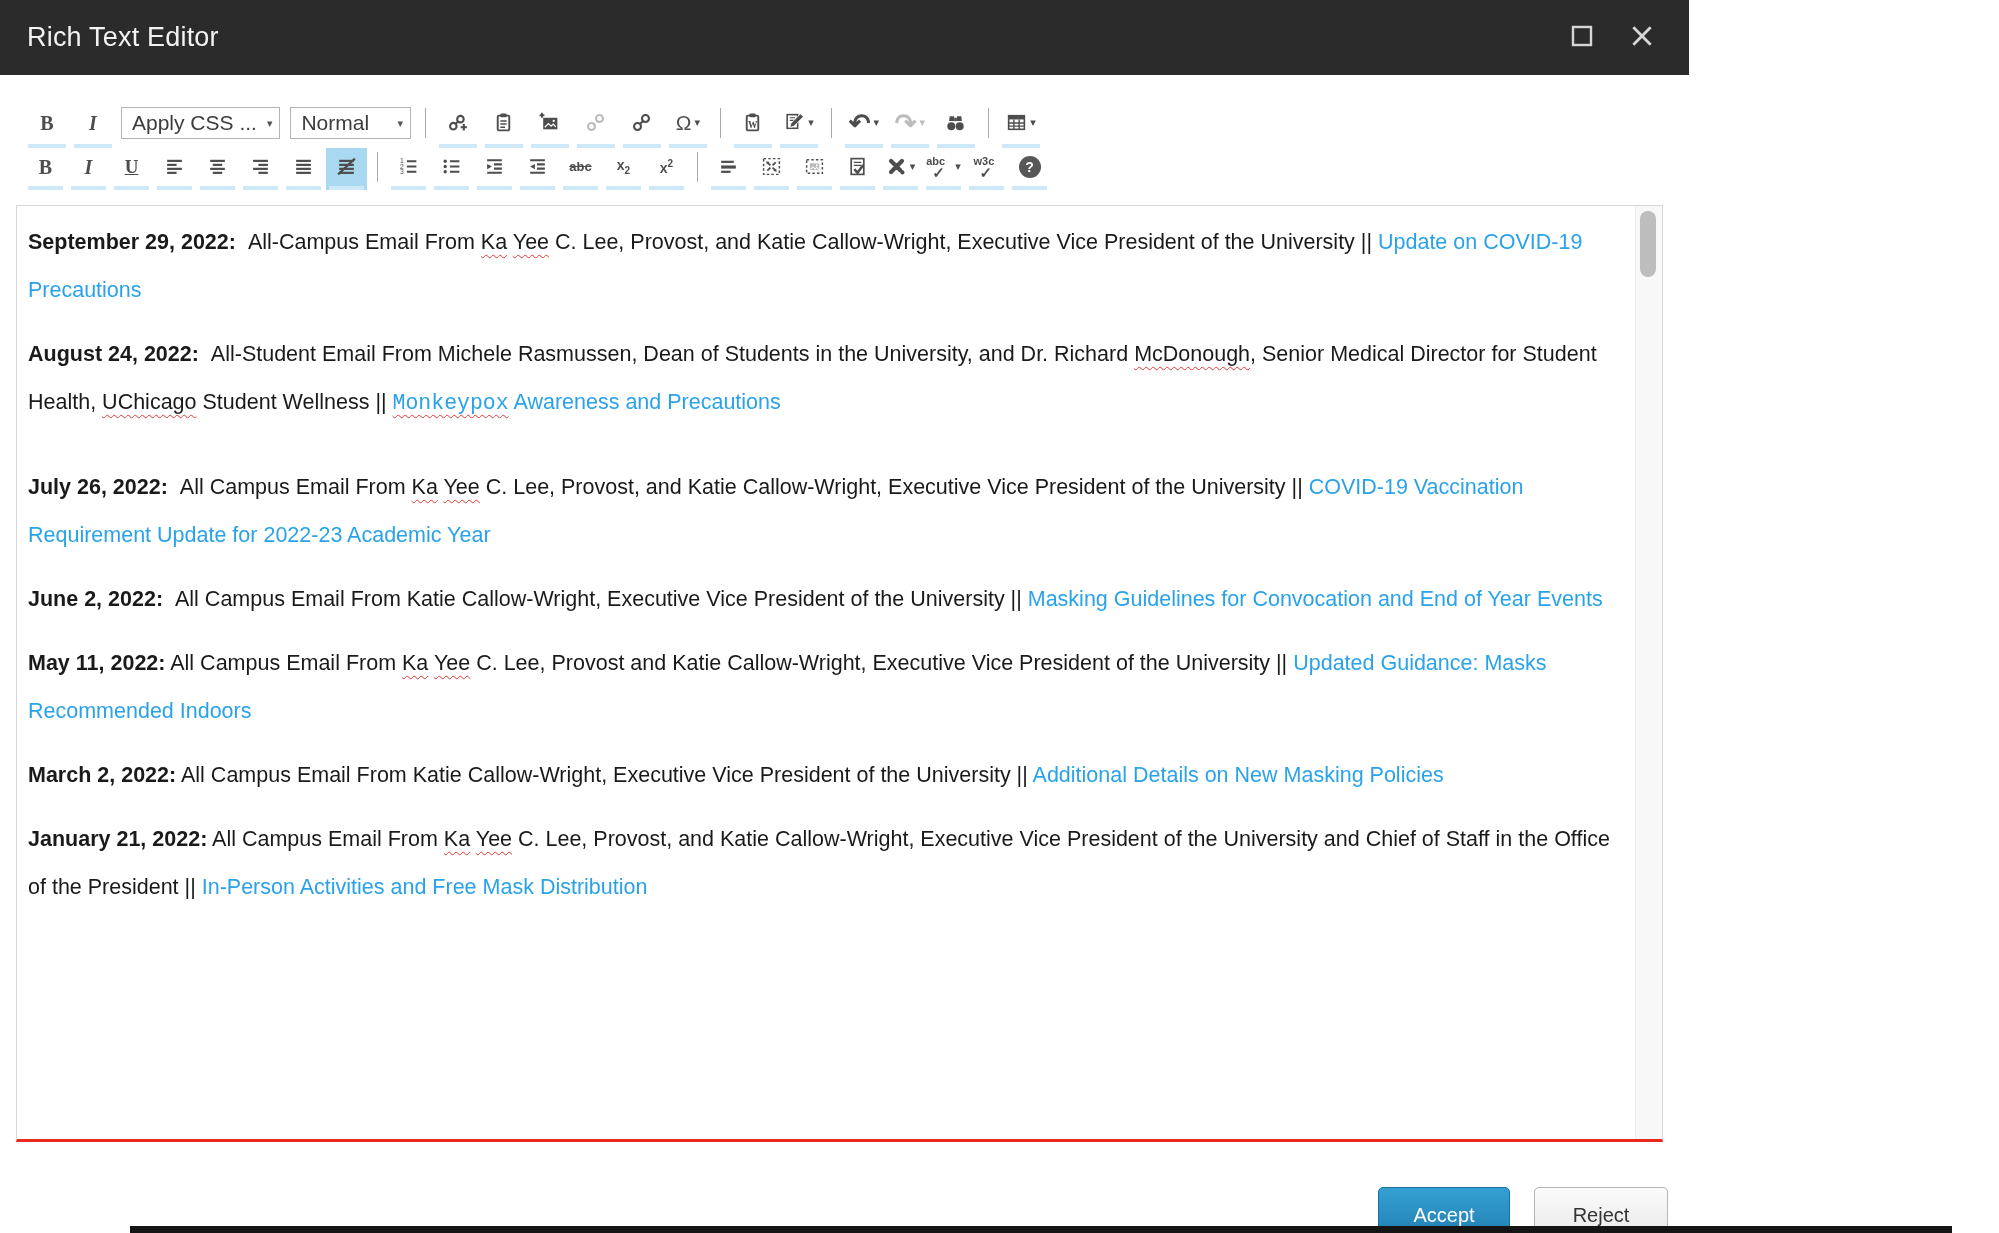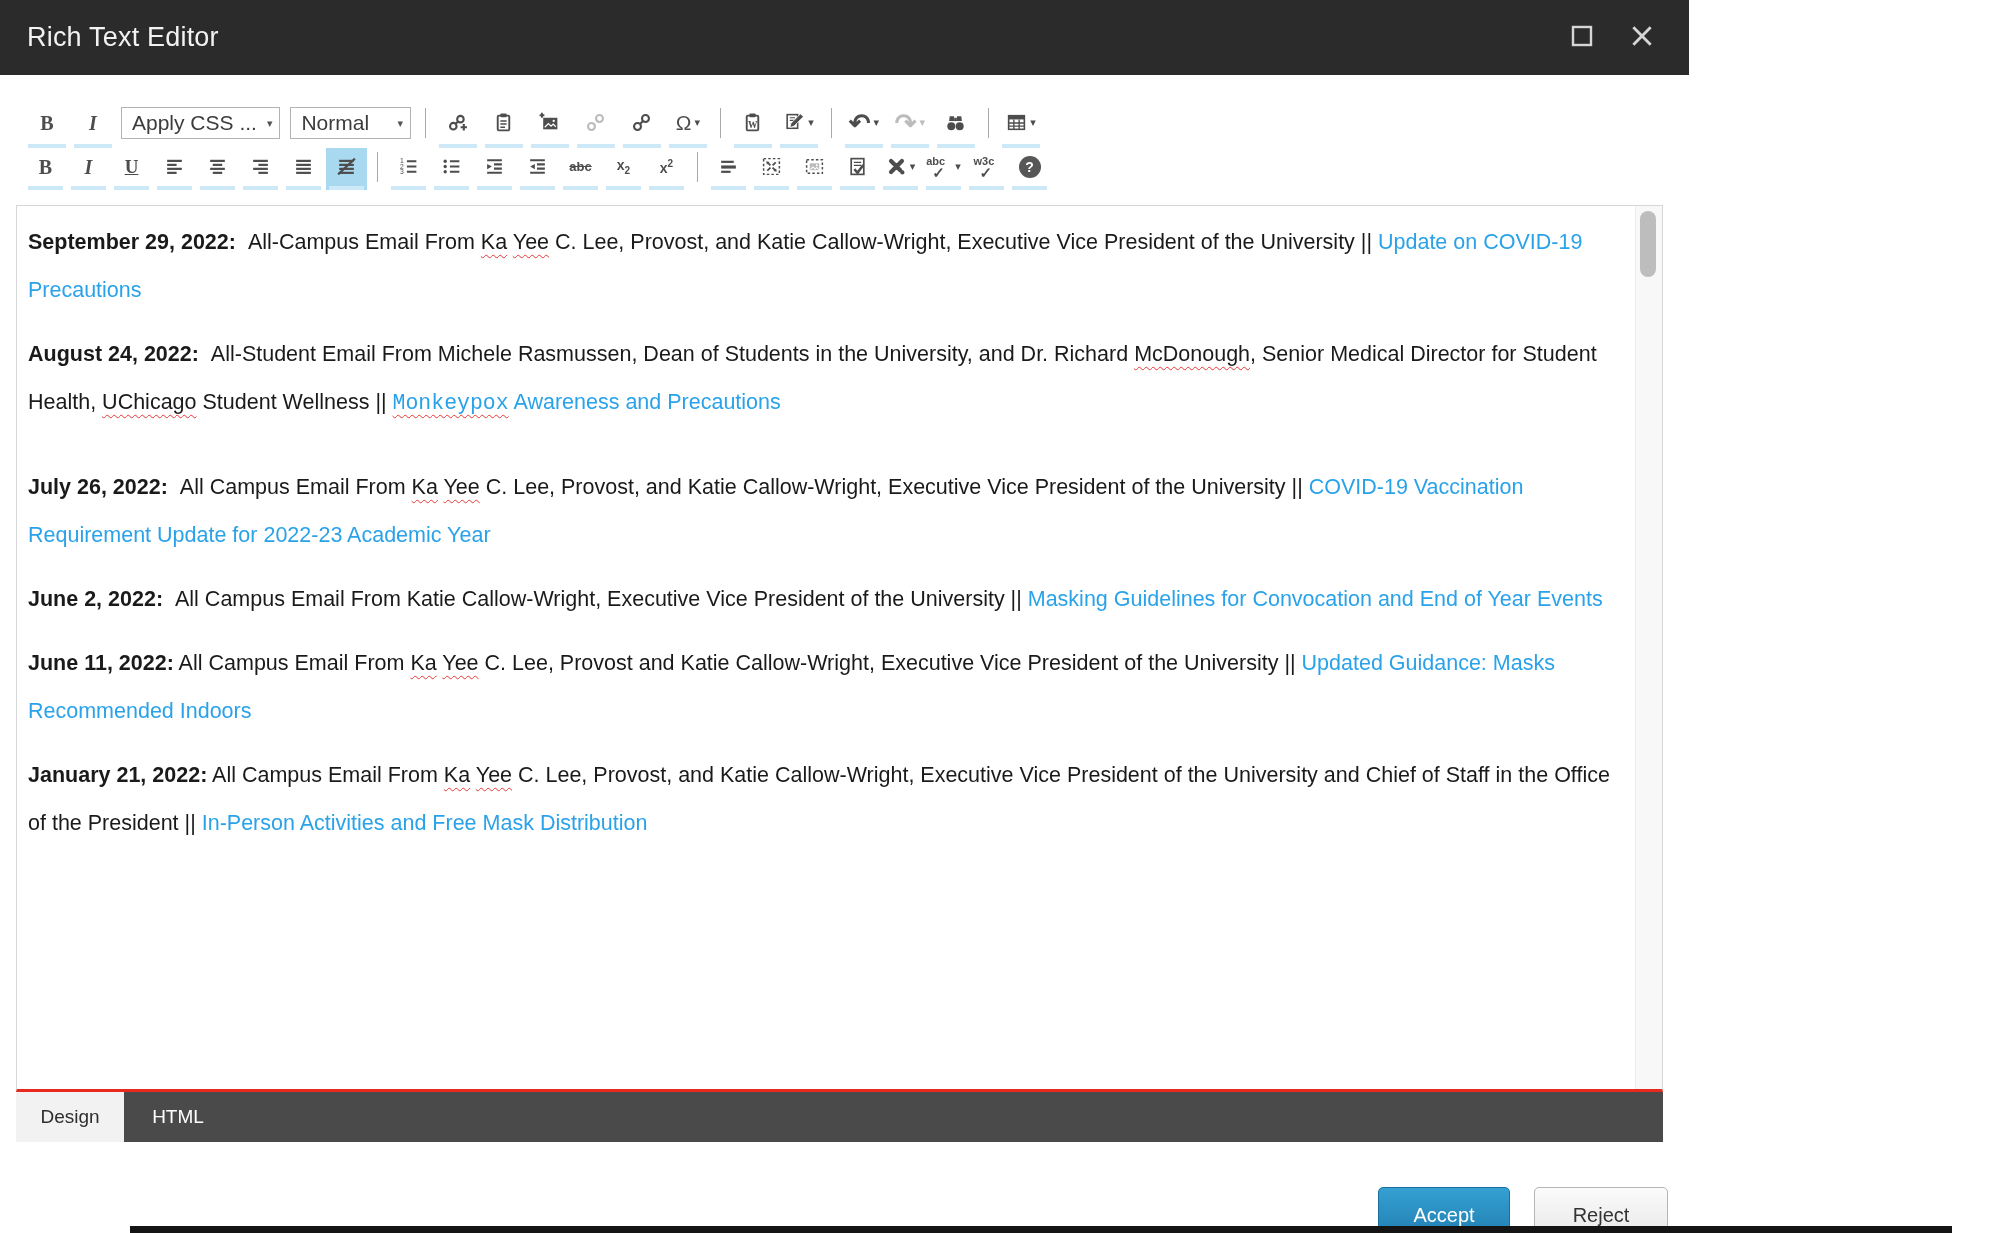--- a/index.html
+++ b/index.html
@@ -426,36 +426,29 @@
         </div>
       </div>
   </div>
 
   <div class="editor-wrap">
     <div class="editor-content" id="editor-content">
         <p><b>September 29, 2022:</b><span> &nbsp;All-Campus Email From </span><span class="wavy">Ka</span><span> </span><span class="wavy">Yee</span><span> C. Lee, Provost, and Katie Callow-Wright, Executive Vice President of the University || </span><a class="lnk">Update on COVID-19 Precautions</a></p>
         <p class="gap"><b>August 24, 2022:</b><span> &nbsp;All-Student Email From Michele Rasmussen, Dean of Students in the University, and Dr. Richard </span><span class="wavy">McDonough</span><span>, Senior Medical Director for Student Health, </span><span class="wavy">UChicago</span><span> Student Wellness || </span><a class="lnk wavy">Monkeypox</a><a class="lnk"> Awareness and Precautions</a></p>
         <p><b>July 26, 2022:</b><span> &nbsp;All Campus Email From </span><span class="wavy">Ka</span><span> </span><span class="wavy">Yee</span><span> C. Lee, Provost, and Katie Callow-Wright, Executive Vice President of the University || </span><a class="lnk">COVID-19 Vaccination Requirement Update for 2022-23 Academic Year</a></p>
         <p><b>June 2, 2022:</b><span> &nbsp;All Campus Email From Katie Callow-Wright, Executive Vice President of the University || </span><a class="lnk">Masking Guidelines for Convocation and End of Year Events</a></p>
-        <p><b>June 11, 2022:</b><span> All Campus Email From </span><span class="wavy">Ka</span><span> </span><span class="wavy">Yee</span><span> C. Lee, Provost and Katie Callow-Wright, Executive Vice President of the University || </span><a class="lnk">Updated Guidance: Masks Recommended Indoors</a></p>
+        <p><b>May 11, 2022:</b><span> All Campus Email From </span><span class="wavy">Ka</span><span> </span><span class="wavy">Yee</span><span> C. Lee, Provost and Katie Callow-Wright, Executive Vice President of the University || </span><a class="lnk">Updated Guidance: Masks Recommended Indoors</a></p>
+        <p><b>March 2, 2022:</b><span> All Campus Email From Katie Callow-Wright, Executive Vice President of the University || </span><a class="lnk">Additional Details on New Masking Policies</a></p>
         <p><b>January 21, 2022:</b><span> All Campus Email From </span><span class="wavy">Ka</span><span> </span><span class="wavy">Yee</span><span> C. Lee, Provost, and Katie Callow-Wright, Executive Vice President of the University and Chief of Staff in the Office of the President || </span><a class="lnk">In-Person Activities and Free Mask Distribution</a></p>
       </div>
     <div class="scrollbar">
       <div class="thumb"></div>
     </div>
   </div>
 
-  <div class="tabstrip">
-    <div class="tab active">
-        <span>Design</span>
-      </div>
-    <div class="tab inactive">
-        <span>HTML</span>
-      </div>
-  </div>
 
   <div class="footer">
     <div class="btn btn-accept">Accept</div>
     <div class="btn btn-reject">Reject</div>
   </div>
 
   <div class="screen-edge"></div>
 </div>
 
 </body></html>

